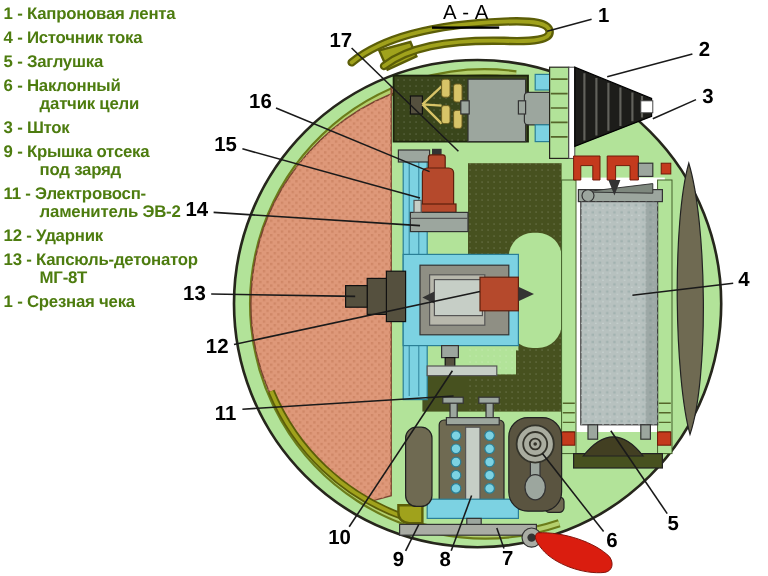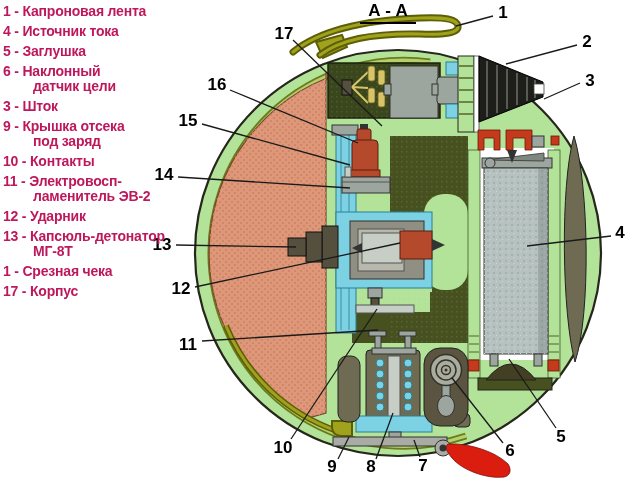--- a/index.html
+++ b/index.html
@@ -17,26 +17,26 @@
   .battery{fill:var(--battery);stroke:#3a3a3a;stroke-width:1;}
   .dkmetal{fill:var(--dark-metal);stroke:#111;stroke-width:1;}
   .redbrown{fill:var(--red-brown);stroke:#5e1f0d;stroke-width:1;}
   .void{fill:var(--void);stroke:#222;stroke-width:1;}
   .pin{fill:var(--yellow-pin);stroke:#6b5d20;stroke-width:0.8;}
   .whitep{fill:#fff;stroke:#444;stroke-width:0.8;}
   .redseal{fill:var(--red-seal);stroke:#6e1505;stroke-width:0.8;}
   .callout-line{stroke:var(--outline);stroke-width:1.3;fill:none;}
   .callout-num{font:bold 17px "Liberation Sans",sans-serif;fill:#000;}
   
-  #legend{position:absolute;left:3px;top:4px;width:230px;color:#be185d;
+  #legend{position:absolute;left:3px;top:4px;width:230px;color:#4d7c0f;
           font-weight:bold;font-size:14px;line-height:15px;letter-spacing:-0.2px;}
   .legend-item{padding-left:30px;text-indent:-30px;margin-bottom:5px;white-space:nowrap;}
   
   .section-title{position:absolute;left:360px;top:1px;width:56px;text-align:center;
-          font-weight:bold;font-size:17px;color:#000;border-bottom:2px solid #000;
+          font-weight:normal;font-size:17px;color:#000;border-bottom:2px solid #000;
           padding-bottom:1px;}
 </style>
 </head>
 <body>
 
 <div class="stage">
 
 <svg width="640" height="480" viewBox="0 0 640 480">
   <defs>
     <pattern id="chargeTex" width="6" height="6" patternUnits="userSpaceOnUse">
@@ -277,21 +277,19 @@
 
 <div class="section-title">А - А</div>
 
 <div id="legend">
       <div class="legend-item">1 - Капроновая лента</div>
       <div class="legend-item">4 - Источник тока</div>
       <div class="legend-item">5 - Заглушка</div>
       <div class="legend-item">6 - Наклонный<br>датчик цели</div>
       <div class="legend-item">3 - Шток</div>
       <div class="legend-item">9 - Крышка отсека<br>под заряд</div>
-      <div class="legend-item">10 - Контакты</div>
       <div class="legend-item">11 - Электровосп-<br>ламенитель ЭВ-2</div>
       <div class="legend-item">12 - Ударник</div>
       <div class="legend-item">13 - Капсюль-детонатор<br>МГ-8Т</div>
       <div class="legend-item">1 - Срезная чека</div>
-      <div class="legend-item">17 - Корпус</div>
     </div>
 
 </div>
 
 </body></html>

